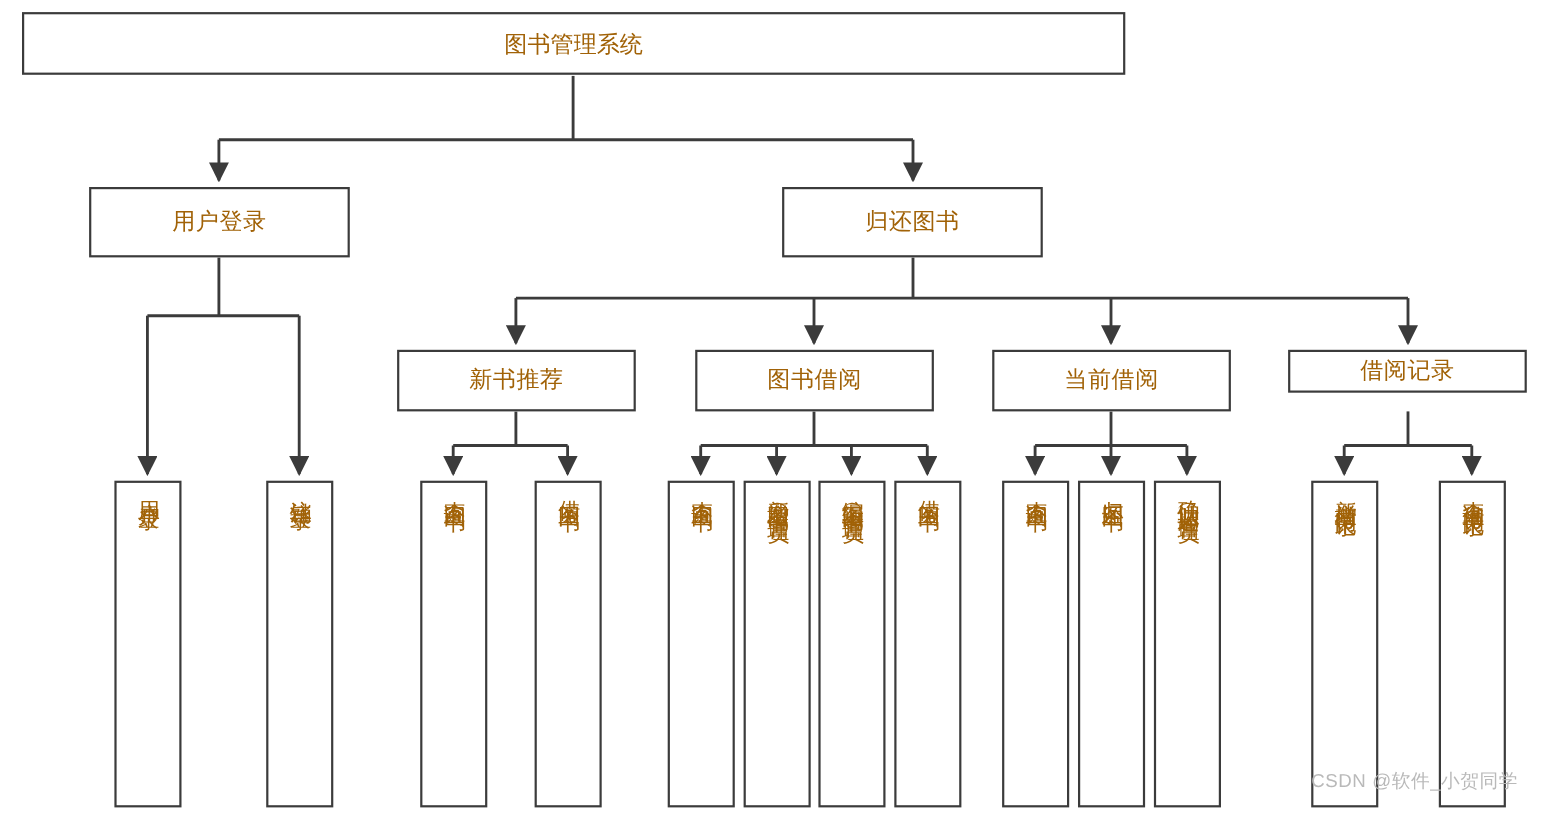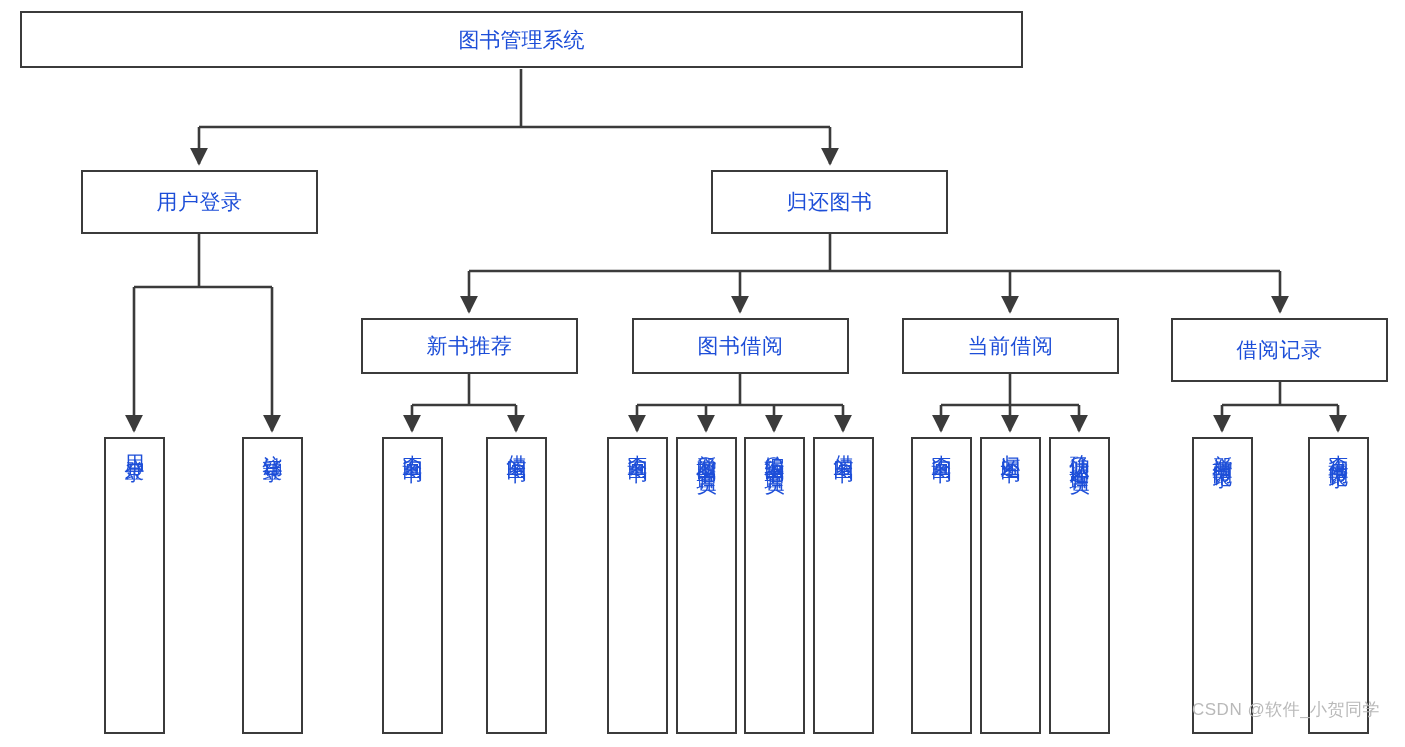--- a/index.html
+++ b/index.html
@@ -25,21 +25,21 @@
     height: 747px;
   }
   .node {
     position: absolute;
     box-sizing: border-box;
     border: 2px solid #3b3b3b;
     background: #ffffff;
     display: flex;
     align-items: center;
     justify-content: center;
-    color: #1d4ed8;
+    color: #a16207;
     z-index: 2;
   }
   .node.h {
     font-size: 21px;
     letter-spacing: 0.5px;
     line-height: 1.2;
   }
   .node.root {
     font-size: 21px;
   }
@@ -134,21 +134,21 @@
 
   <div class="node h" style="left:361px; top:318px; width:217px; height:56px;">
     <span>新书推荐</span>
   </div>
   <div class="node h" style="left:632px; top:318px; width:217px; height:56px;">
     <span>图书借阅</span>
   </div>
   <div class="node h" style="left:902px; top:318px; width:217px; height:56px;">
     <span>当前借阅</span>
   </div>
-  <div class="node h" style="left:1171px; top:318px; width:217px; height:64px;">
+  <div class="node h" style="left:1171px; top:318px; width:217px; height:39px;">
     <span>借阅记录</span>
   </div>
 
   <div class="node leaf" style="left:104px; top:437px; width:61px; height:297px;">
     <span class="vtext">用户登录</span>
   </div>
   <div class="node leaf" style="left:242px; top:437px; width:61px; height:297px;">
     <span class="vtext">注销登录</span>
   </div>
 

